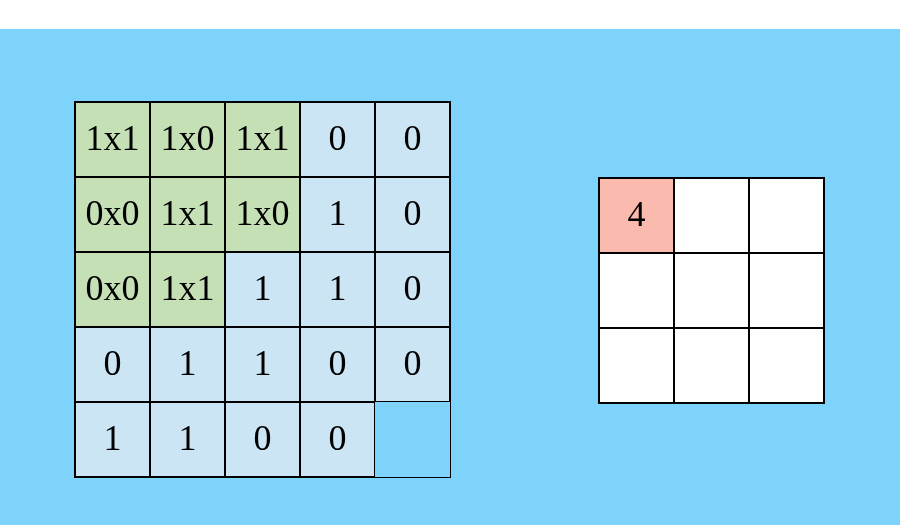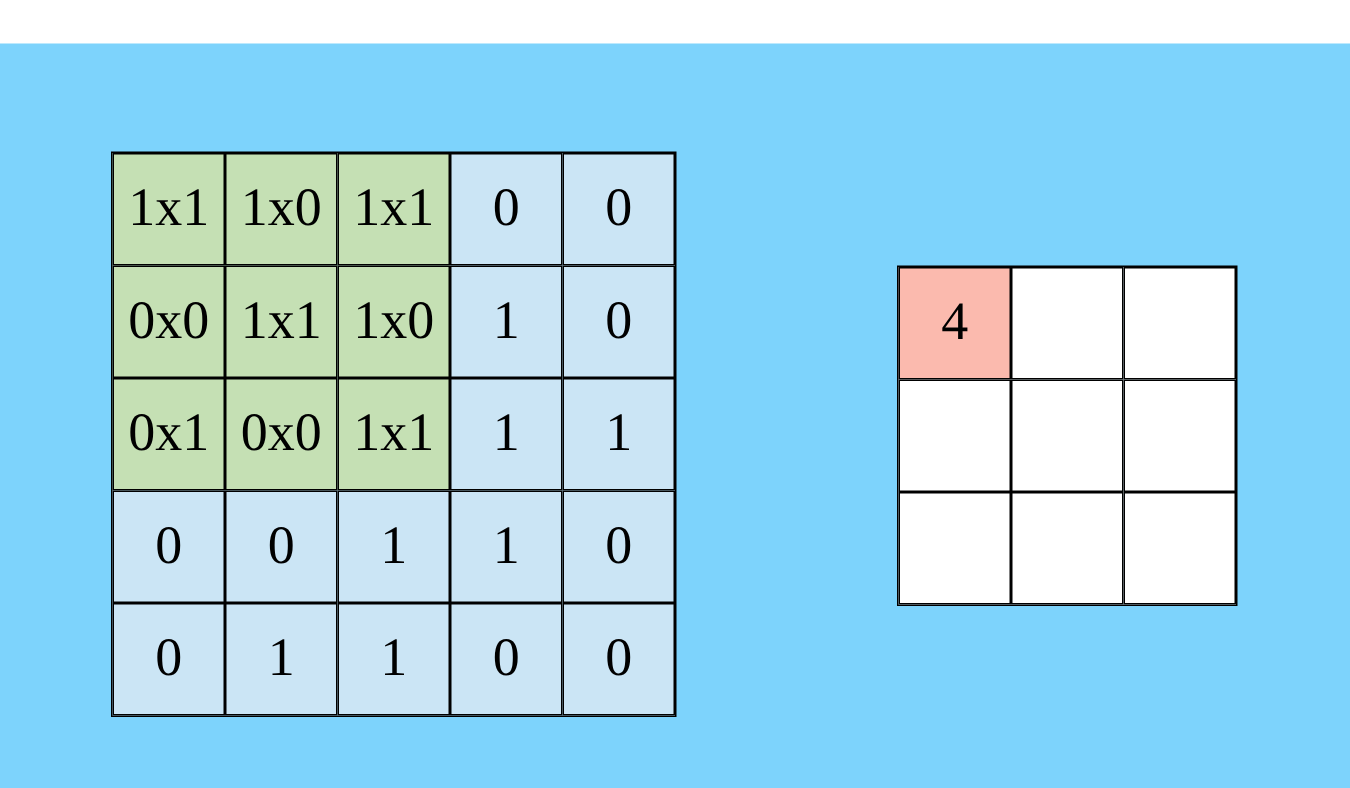--- a/index.html
+++ b/index.html
@@ -54,21 +54,20 @@
       <div class="cell" style="background: rgb(197, 224, 180); border-color: rgb(0, 0, 0); color: rgb(0, 0, 0);">1x1</div>
       <div class="cell" style="background: rgb(197, 224, 180); border-color: rgb(0, 0, 0); color: rgb(0, 0, 0);">1x0</div>
       <div class="cell" style="background: rgb(197, 224, 180); border-color: rgb(0, 0, 0); color: rgb(0, 0, 0);">1x1</div>
       <div class="cell" style="background: rgb(203, 229, 245); border-color: rgb(0, 0, 0); color: rgb(0, 0, 0);">0</div>
       <div class="cell" style="background: rgb(203, 229, 245); border-color: rgb(0, 0, 0); color: rgb(0, 0, 0);">0</div>
       <div class="cell" style="background: rgb(197, 224, 180); border-color: rgb(0, 0, 0); color: rgb(0, 0, 0);">0x0</div>
       <div class="cell" style="background: rgb(197, 224, 180); border-color: rgb(0, 0, 0); color: rgb(0, 0, 0);">1x1</div>
       <div class="cell" style="background: rgb(197, 224, 180); border-color: rgb(0, 0, 0); color: rgb(0, 0, 0);">1x0</div>
       <div class="cell" style="background: rgb(203, 229, 245); border-color: rgb(0, 0, 0); color: rgb(0, 0, 0);">1</div>
       <div class="cell" style="background: rgb(203, 229, 245); border-color: rgb(0, 0, 0); color: rgb(0, 0, 0);">0</div>
-      <div class="cell" style="background: rgb(197, 224, 180); border-color: rgb(0, 0, 0); color: rgb(0, 0, 0);">0x1</div>
       <div class="cell" style="background: rgb(197, 224, 180); border-color: rgb(0, 0, 0); color: rgb(0, 0, 0);">0x0</div>
       <div class="cell" style="background: rgb(197, 224, 180); border-color: rgb(0, 0, 0); color: rgb(0, 0, 0);">1x1</div>
       <div class="cell" style="background: rgb(203, 229, 245); border-color: rgb(0, 0, 0); color: rgb(0, 0, 0);">1</div>
       <div class="cell" style="background: rgb(203, 229, 245); border-color: rgb(0, 0, 0); color: rgb(0, 0, 0);">1</div>
       <div class="cell" style="background: rgb(203, 229, 245); border-color: rgb(0, 0, 0); color: rgb(0, 0, 0);">0</div>
       <div class="cell" style="background: rgb(203, 229, 245); border-color: rgb(0, 0, 0); color: rgb(0, 0, 0);">0</div>
       <div class="cell" style="background: rgb(203, 229, 245); border-color: rgb(0, 0, 0); color: rgb(0, 0, 0);">1</div>
       <div class="cell" style="background: rgb(203, 229, 245); border-color: rgb(0, 0, 0); color: rgb(0, 0, 0);">1</div>
       <div class="cell" style="background: rgb(203, 229, 245); border-color: rgb(0, 0, 0); color: rgb(0, 0, 0);">0</div>
       <div class="cell" style="background: rgb(203, 229, 245); border-color: rgb(0, 0, 0); color: rgb(0, 0, 0);">0</div>

